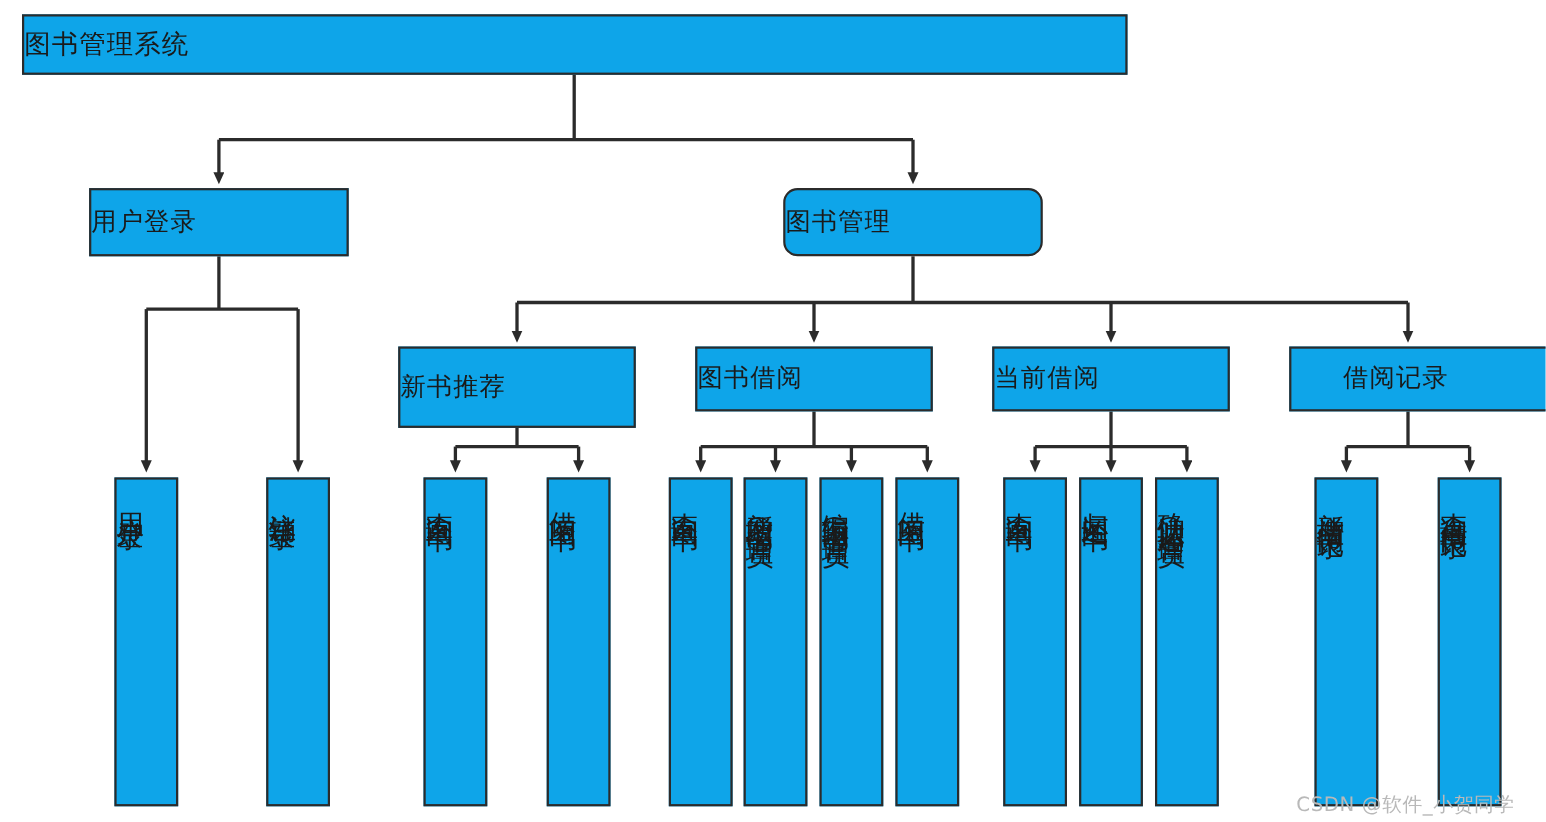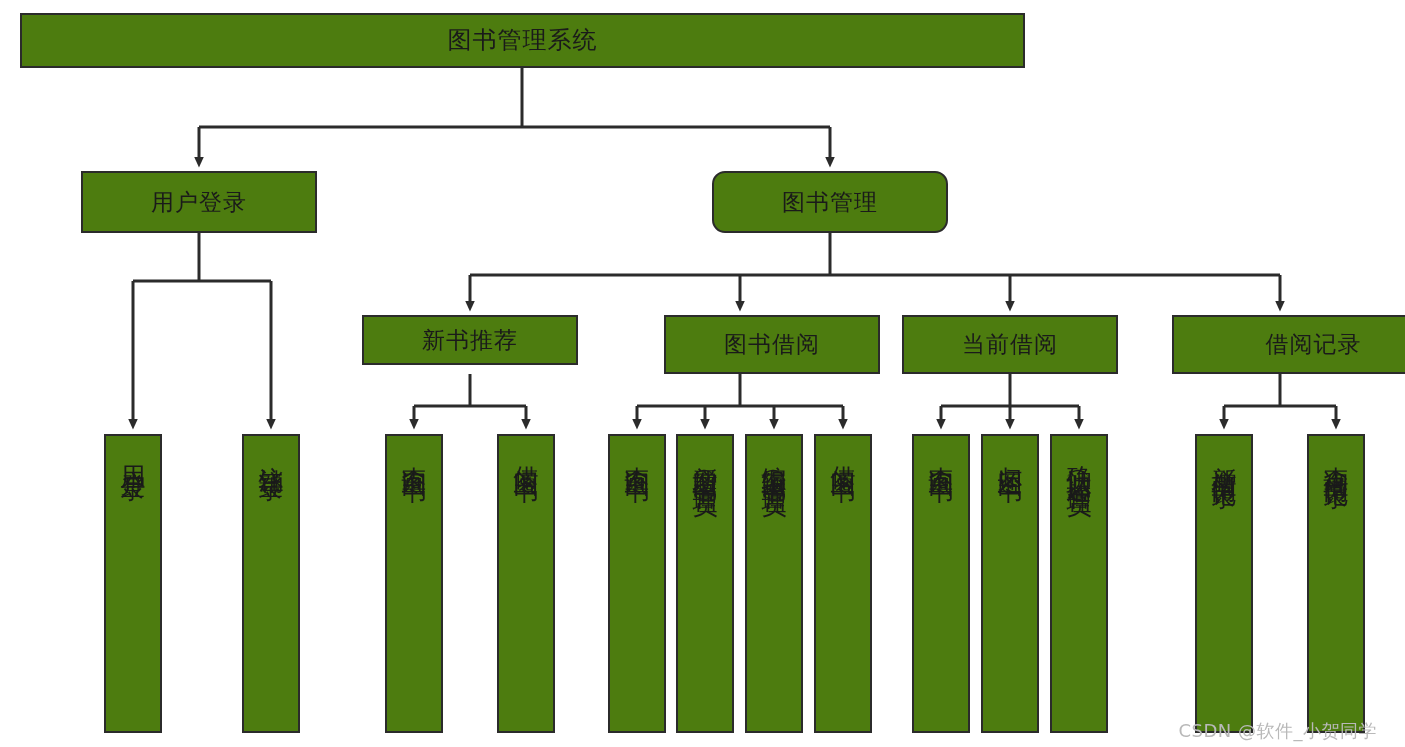--- a/index.html
+++ b/index.html
@@ -10,25 +10,24 @@
     font-family:"DejaVu Sans","Liberation Sans",sans-serif;
     overflow:hidden;
     position:relative;
   }
   #canvas{position:absolute;left:0;top:0;width:1405px;height:747px;}
   svg.links{position:absolute;left:0;top:0;width:1405px;height:747px;pointer-events:none;}
 
   .node{
     position:absolute;
     box-sizing:border-box;
-    background:#4d7c0f;
+    background:#0ea5e9;
     border:2.5px solid #2b2b2b;
     display:flex;
     align-items:center;
-    justify-content:center;
     color:#1a1a1a;
   }
   .node .lbl{
     display:block;
     text-align:center;
     line-height:1.15;
     white-space:nowrap;
   }
   .node.h .lbl{ font-size:23px; letter-spacing:1px; }
   .node.root .lbl{ font-size:24px; letter-spacing:1px; }
@@ -115,25 +114,25 @@
   </div>
 
   <div class="node h" style="left:81px;top:171px;width:236px;height:62px;">
     <span class="lbl">用户登录</span>
   </div>
 
   <div class="node h" style="left:712px;top:171px;width:236px;height:62px;border-radius:13px;">
     <span class="lbl">图书管理</span>
   </div>
 
-  <div class="node h" style="left:362px;top:315px;width:216px;height:50px;">
+  <div class="node h" style="left:362px;top:315px;width:216px;height:74px;">
     <span class="lbl">新书推荐</span>
   </div>
 
-  <div class="node h" style="left:664px;top:315px;width:216px;height:59px;">
+  <div class="node h" style="left:632px;top:315px;width:216px;height:59px;">
     <span class="lbl">图书借阅</span>
   </div>
 
   <div class="node h" style="left:902px;top:315px;width:216px;height:59px;">
     <span class="lbl">当前借阅</span>
   </div>
 
   <div class="node h" style="left:1172px;top:315px;width:236px;height:59px;padding-left:47px;">
     <span class="lbl">借阅记录</span>
   </div>

